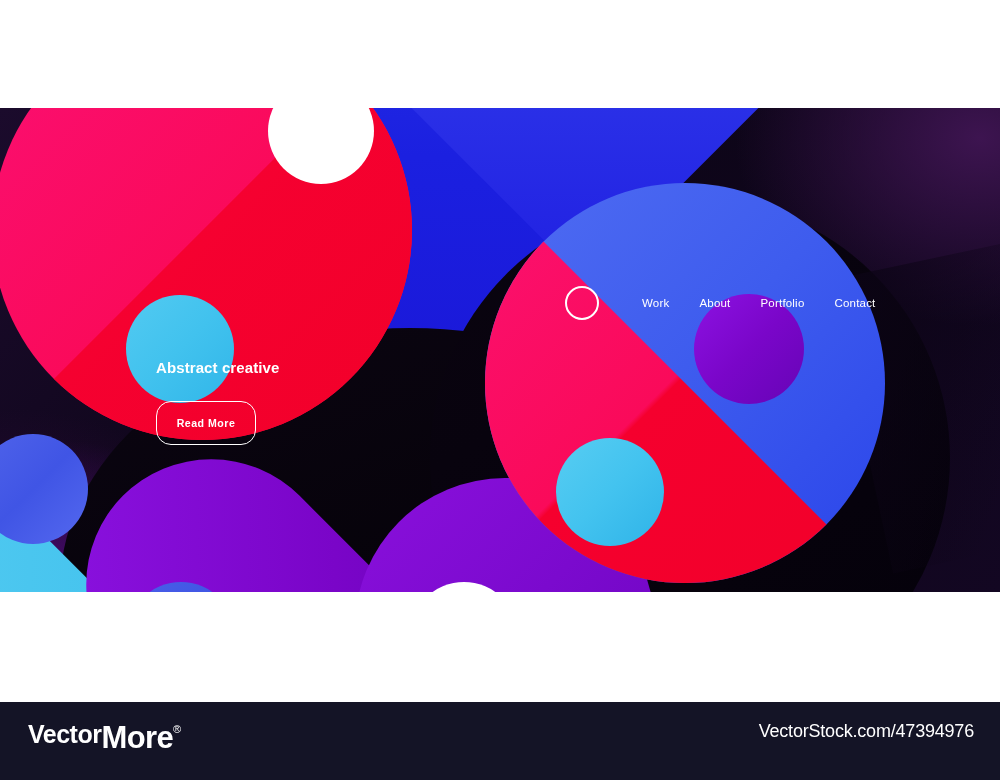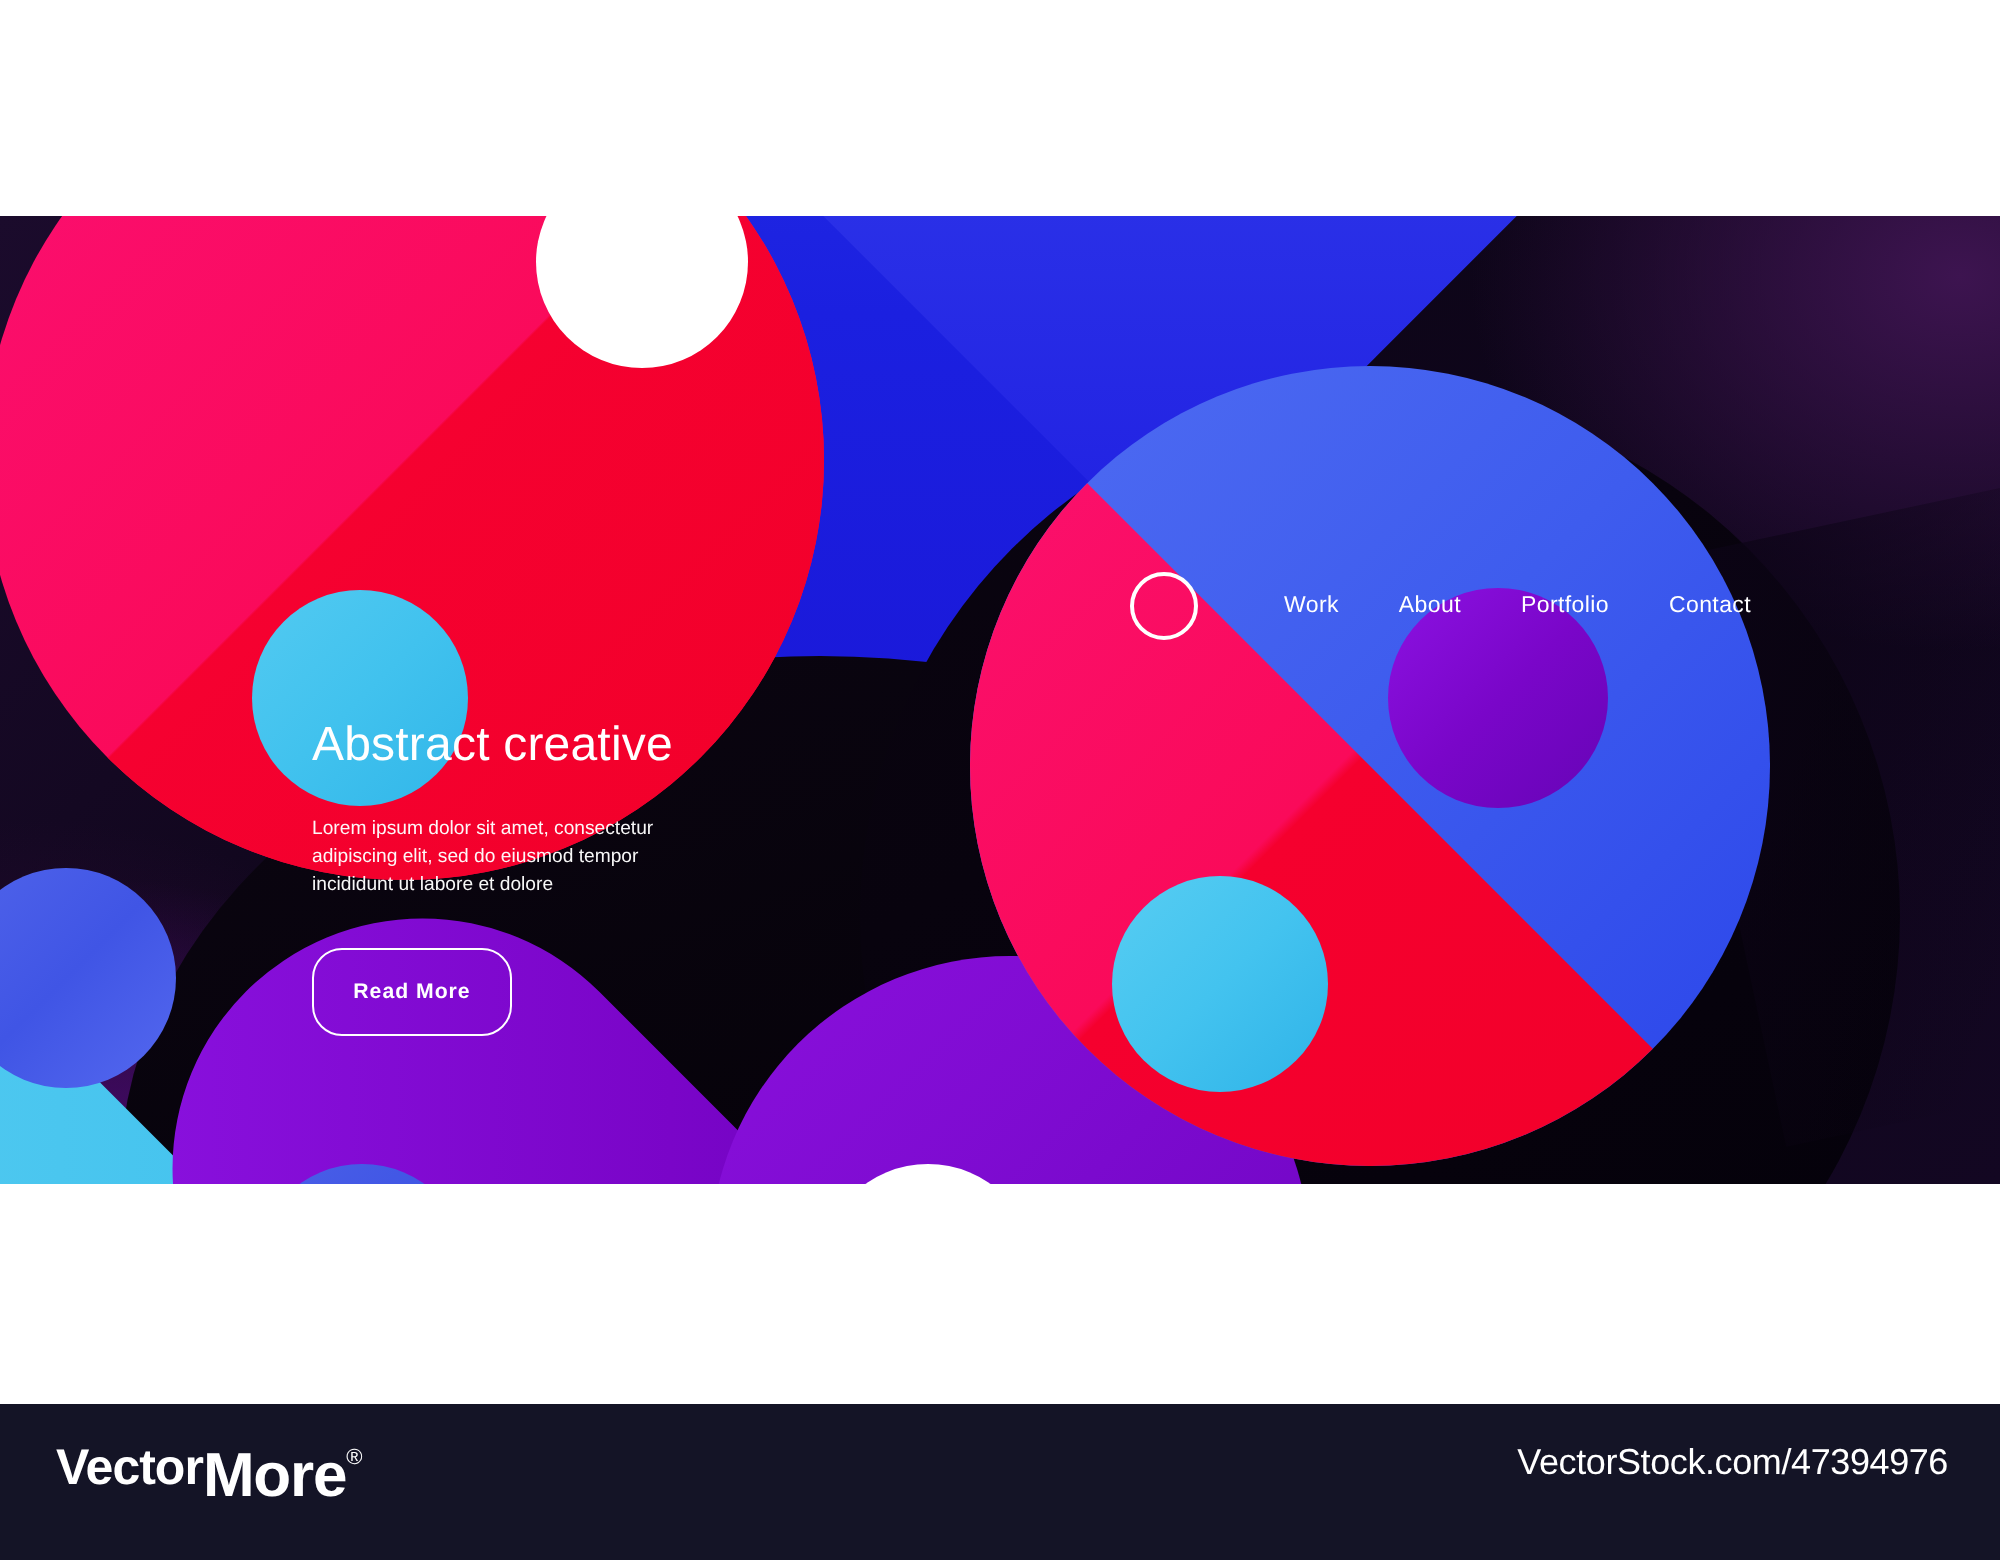--- a/index.html
+++ b/index.html
@@ -124,22 +124,22 @@
   #nav { position:absolute; left:565px; top:178px; display:flex;
     align-items:center; gap:0; z-index:40; }
   #nav .logo-ring { width:34px; height:34px; border-radius:50%;
     border:2px solid #ffffff; }
   #nav .links { display:flex; align-items:center; margin-left:28px; }
   #nav .links a { color:#ffffff; font-size:11.5px; text-decoration:none;
     padding:0 15px; letter-spacing:.2px; white-space:nowrap; }
 
   
   #copy { position:absolute; left:156px; top:252px; z-index:40; width:340px; }
-  #copy .eyebrow { color:#ffffff; font-size:24px; letter-spacing:.1px;
-    line-height:1.1; font-weight:400; }
+  #copy .eyebrow { color:#ffffff; font-size:15px; letter-spacing:.1px;
+    line-height:1.1; font-weight:700; }
   #copy h1 { color:#ffffff; font-size:33px; line-height:1.07;
     font-weight:700; letter-spacing:-.1px; margin-top:11px;
     white-space:pre-line; }
   #copy .sub { color:#ffffff; font-size:9.6px; line-height:1.45;
     margin-top:22px; white-space:pre-line; opacity:.97; }
   #btn { margin-top:24px; display:inline-flex; align-items:center;
     justify-content:center; width:100px; height:44px; border:1.6px solid #fff;
     border-radius:15px; color:#ffffff; font-size:10.6px; font-weight:700;
     letter-spacing:.5px; cursor:pointer; background:transparent; }
 
@@ -199,23 +199,20 @@
       <span class="links">
         <a href="#">Work</a>
         <a href="#">About</a>
         <a href="#">Portfolio</a>
         <a href="#">Contact</a>
       </span>
     </nav>
 
     <div id="copy">
       <div class="eyebrow">Abstract creative</div>
-      <div class="sub">Lorem ipsum dolor sit amet, consectetur
-adipiscing elit, sed do eiusmod tempor
-incididunt ut labore et dolore</div>
       <div id="btn">Read More</div>
     </div>
 
   </div>
 
   <div id="footer"></div>
 
   <div id="wm-logo">
     <span class="t1">Vector</span>
     <span class="t2">More</span>

